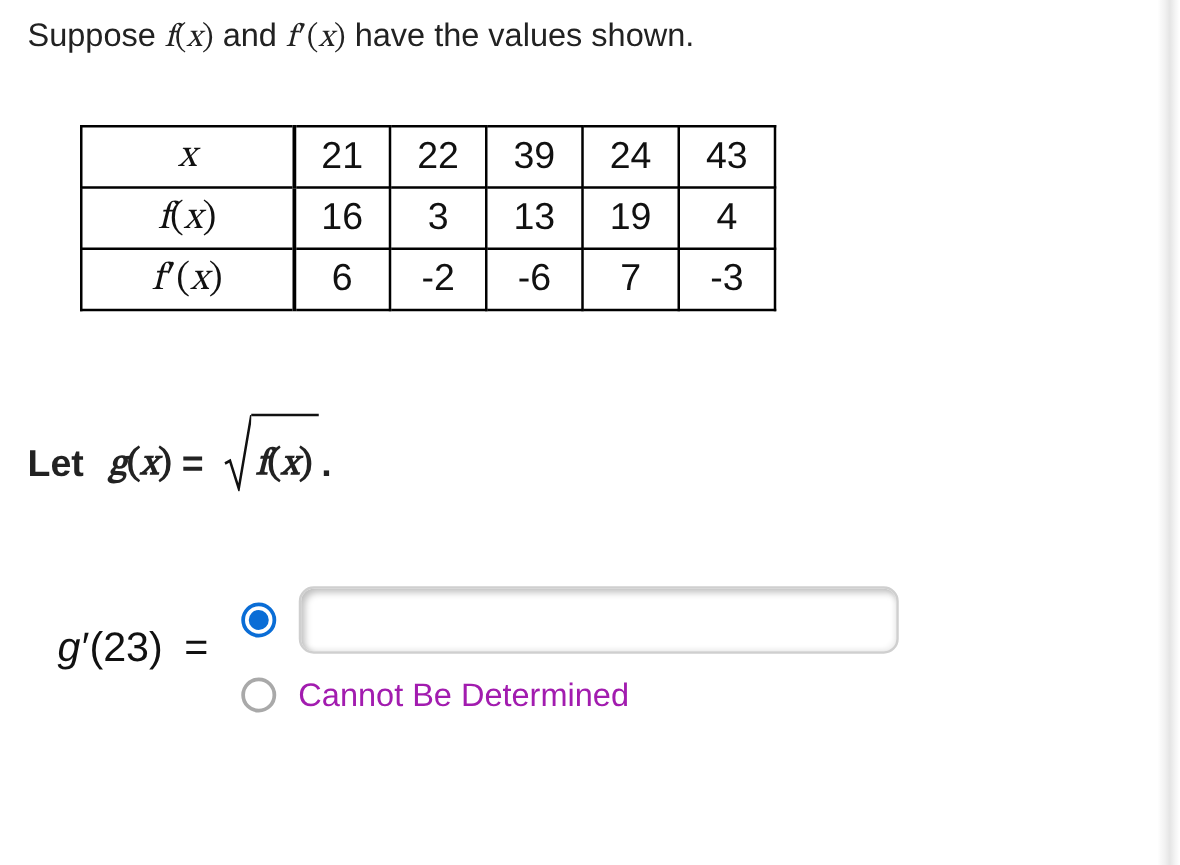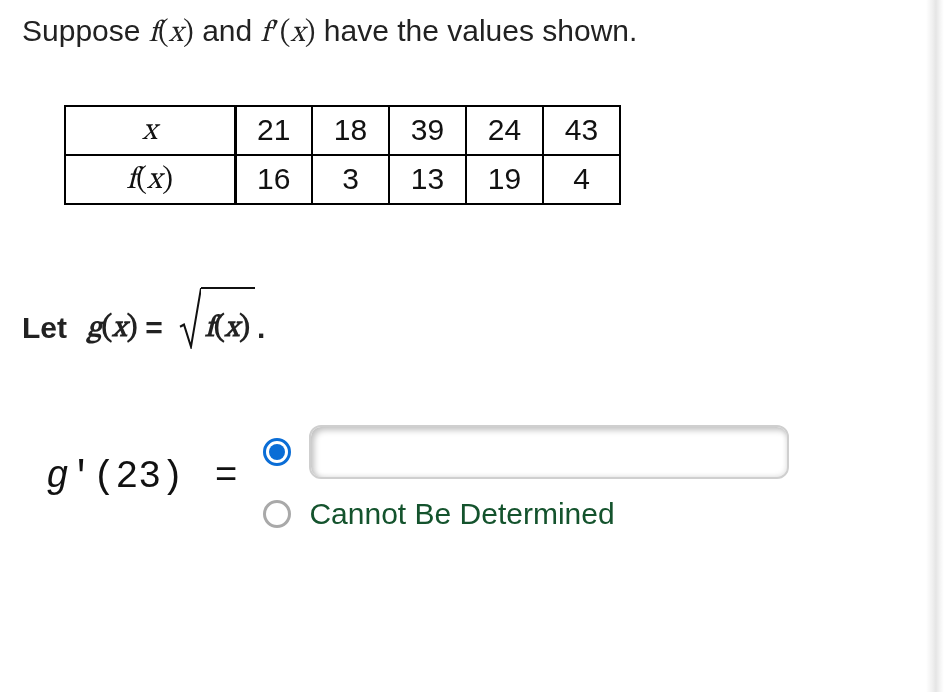--- a/index.html
+++ b/index.html
@@ -29,21 +29,21 @@
         rgba(0,0,0,0.10) 55%,
         rgba(0,0,0,0.04) 80%,
         rgba(0,0,0,0.0) 100%);
     }
 
     .container {
       padding: 12px 20px 20px 22px;
     }
 
     .intro {
-      font-size: 30px;
+      font-size: 26px;
       color: #222;
       line-height: 1.25;
     }
 
     .math {
       font-family: 'Cambria Math', 'STIX Two Math', 'Latin Modern Math', Georgia, serif;
       font-style: italic;
     }
 
     .upright {
@@ -153,23 +153,23 @@
 
     
     .answer-row {
       margin-top: 82px;
       margin-left: 24px;
       display: flex;
       align-items: flex-start;
     }
 
     .answer-lhs {
-      font-family: Liberation Mono, monospace;
+      font-family: Liberation Sans, sans-serif;
       font-style: italic;
-      font-size: 38px;
+      font-size: 33px;
       color: #111;
       margin-top: 30px;
       text-align: right;
     }
     .answer-lhs .paren {
       font-style: normal;
     }
 
     .answer-rhs {
       margin-left: 26px;
@@ -218,22 +218,22 @@
       box-shadow:
         inset 3px 3px 6px rgba(0,0,0,0.25),
         inset -2px -2px 4px rgba(0,0,0,0.05);
       background: #fff;
       font-size: 26px;
       padding: 0 16px;
       outline: none;
     }
 
     .opt-label {
-      font-size: 30px;
-      color: #14532d;
+      font-size: 26px;
+      color: #a21caf;
     }
 
     .prime {
       font-style: normal;
       margin-left: 1px;
     }
   </style>
 </head>
 <body>
 
@@ -242,32 +242,40 @@
   <p class="intro">
     <span>Suppose </span><span class="math">f<span class="upright">(</span>x<span class="upright">)</span></span><span> and </span><span class="math">f<span class="prime">′</span><span class="upright">(</span>x<span class="upright">)</span></span><span> have the values shown.</span>
   </p>
 
   <div class="tbl-wrap">
     <table class="data">
       <tbody>
           <tr>
         <td><span class="row-header-math">x</span></td>
         <td>21</td>
-        <td>18</td>
+        <td>22</td>
         <td>39</td>
         <td>24</td>
         <td>43</td>
       </tr>
       <tr>
         <td><span class="row-header-math">f<span class="paren">(</span>x<span class="paren">)</span></span></td>
         <td>16</td>
         <td>3</td>
         <td>13</td>
         <td>19</td>
         <td>4</td>
+      </tr>
+      <tr>
+        <td><span class="row-header-math">f<span class="paren prime">′</span><span class="paren">(</span>x<span class="paren">)</span></span></td>
+        <td>6</td>
+        <td>-2</td>
+        <td>-6</td>
+        <td>7</td>
+        <td>-3</td>
       </tr>
     </tbody>
       </table>
   </div>
 
   <div class="let-line">
     <span>Let </span>
     <span class="math" style="margin:0 2px 0 20px;">g<span class="upright">(</span>x<span class="upright">)</span></span>
     <span style="margin:0 6px;"> = </span>
     <span style="width:26px;display:inline-block;"></span>

